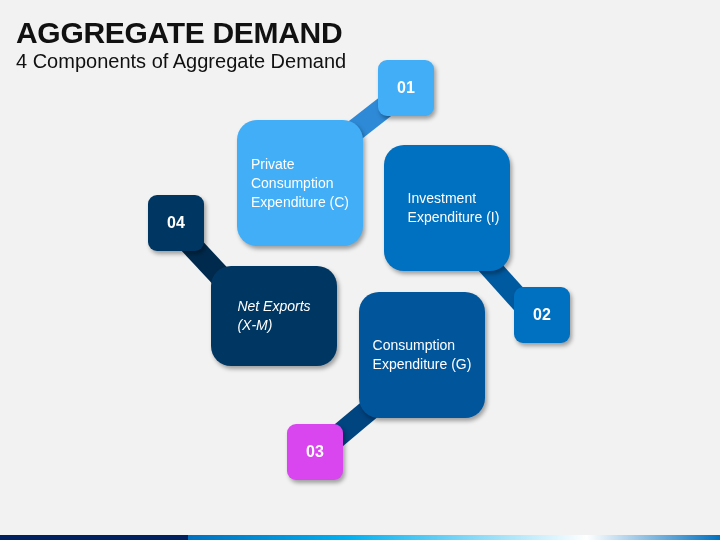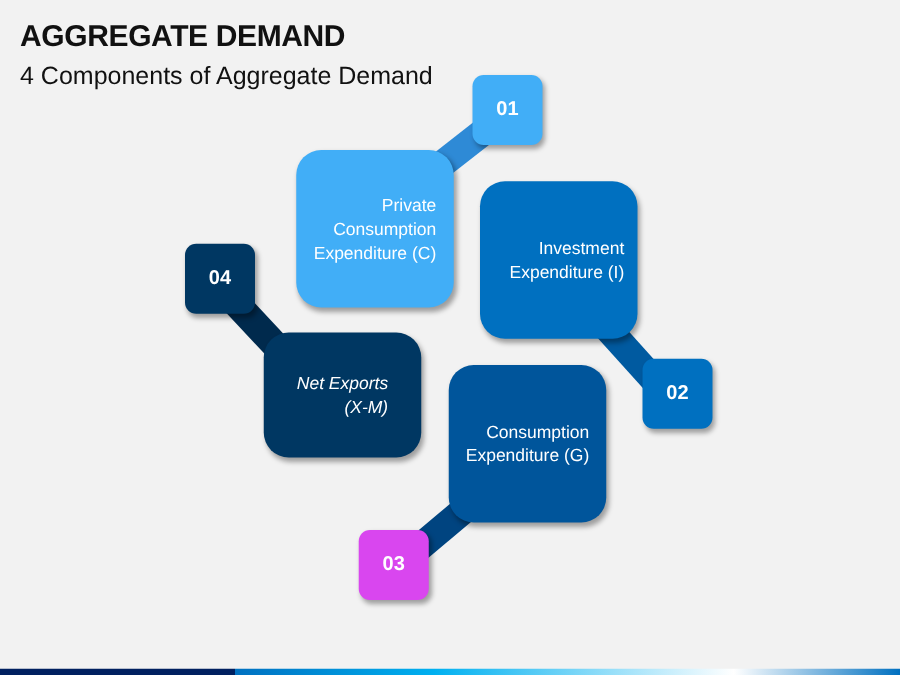--- a/index.html
+++ b/index.html
@@ -1,20 +1,20 @@
 <!DOCTYPE html>
 <html><head>
 <meta charset="utf-8">
 <style>
   html,body{margin:0;padding:0;}
   body{width:720px;height:540px;background:#f2f2f2;position:relative;overflow:hidden;font-family:"Liberation Sans","DejaVu Sans",sans-serif;}
-  .title{position:absolute;left:16px;top:16px;font-size:24px;font-weight:bold;color:#111;letter-spacing:-0.3px;}
+  .title{position:absolute;left:16px;top:16px;font-size:30px;font-weight:bold;color:#111;letter-spacing:-0.3px;}
   .subtitle{position:absolute;left:16px;top:50px;font-size:20px;color:#111;}
   .conn{position:absolute;height:22px;transform-origin:0 50%;}
-  .box{position:absolute;border-radius:20px;display:flex;align-items:center;justify-content:center;text-align:right;color:#fff;font-size:14px;line-height:19px;box-shadow:2px 3px 4px rgba(0,0,0,0.35);box-sizing:border-box;padding:0 6px;}
+  .box{position:absolute;border-radius:20px;display:flex;align-items:center;justify-content:center;text-align:left;color:#fff;font-size:14px;line-height:19px;box-shadow:2px 3px 4px rgba(0,0,0,0.35);box-sizing:border-box;padding:0 6px;}
   .num{position:absolute;width:56px;height:56px;border-radius:9px;display:flex;align-items:center;justify-content:center;color:#fff;font-size:16px;font-weight:bold;box-shadow:2px 3px 4px rgba(0,0,0,0.35);}
   .lbl{white-space:pre-line;}
   .bar-left{position:absolute;left:0;top:535px;width:188px;height:5px;}
   .bar-right{position:absolute;left:188px;top:535px;width:532px;height:5px;}
 </style>
 </head>
 <body>
 
 <div class="title">AGGREGATE DEMAND</div>
 <div class="subtitle">4 Components of Aggregate Demand</div>

